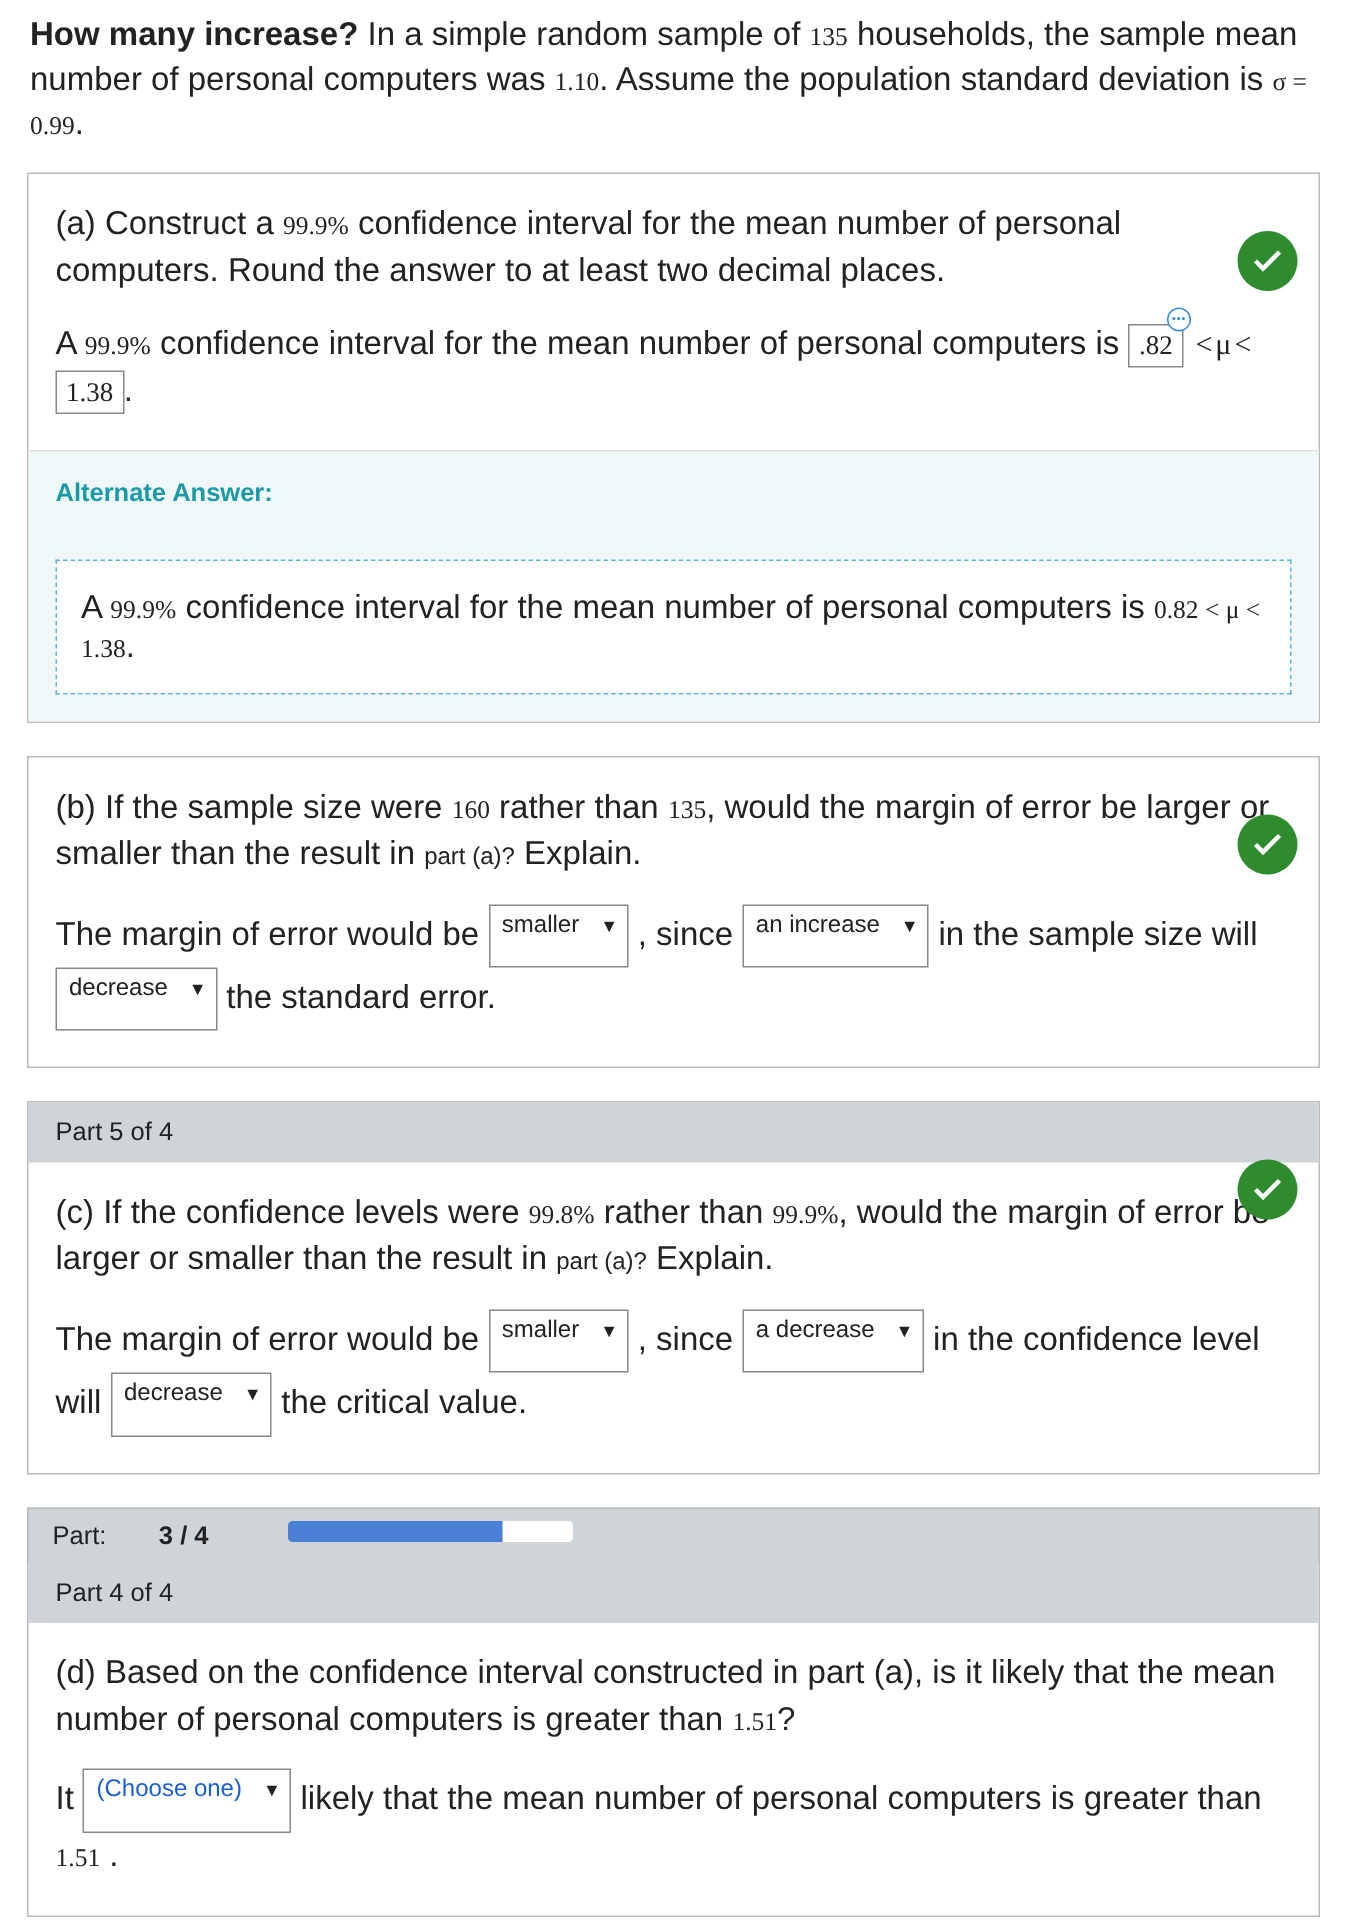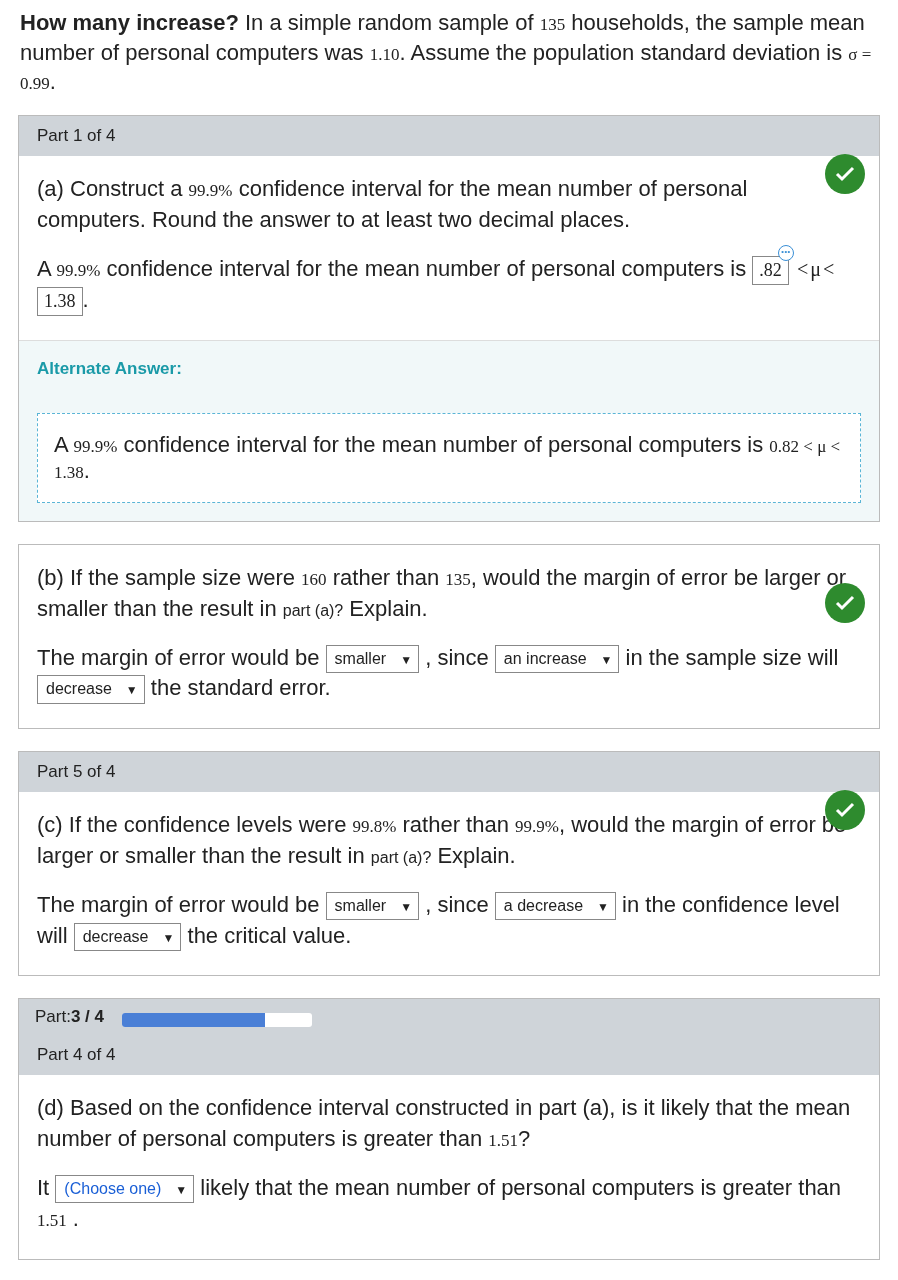--- a/index.html
+++ b/index.html
@@ -79,36 +79,37 @@
     top: 38px;
     width: 40px; height: 40px;
     background: #2e8b2e;
     border-radius: 50%;
     display: flex; align-items: center; justify-content: center;
   }
   .check-badge svg { width: 24px; height: 24px; }
   .select-box {
     display: inline-block;
     border: 1px solid #888;
-    padding: 2px 6px 2px 8px;
+    padding: 2px 6px 16px 8px;
     font-size: 16px;
     background: #fff;
     vertical-align: middle;
   }
   .select-box .arrow { font-size: 12px; margin-left: 14px; }
   .select-choose { color: #1a5fd6; }
   .progress-row {
     background: #cfd4d9;
     margin: 0 18px;
     padding: 8px 16px;
     display: flex;
-    align-items: flex-end;
+    align-items: flex-start;
     font-size: 17px;
     border: 1px solid #bbb;
     border-bottom: none;
+    gap: 35px;
   }
   .progress-bar-bg {
     margin-left: 18px;
     width: 190px; height: 14px;
     background: #fff;
     border-radius: 3px;
     overflow: hidden;
   }
   .progress-bar-fill {
     height: 100%;
@@ -118,21 +119,20 @@
   .part-ref { font-size: 16px; }
 </style>
 </head>
 <body>
 
 <div class="intro">
   <span class="bold">How many increase?</span><span> In a simple random sample of </span><span class="small-num">135</span><span> households, the sample mean number of personal computers was </span><span class="small-num">1.10</span><span>. Assume the population standard deviation is </span><span class="small-num">σ = 0.99</span><span>.</span>
 </div>
 
 <div class="part-box">
-  <div class="part-header">Part 1 of 4</div>
   <div class="check-badge">
     <svg viewBox="0 0 24 24">
         <path fill="none" stroke="#fff" stroke-width="3" d="M4 12 l5 5 l11 -11"></path>
       </svg>
   </div>
   <div class="part-body">
     <div class="question-label">
       <span>(a) Construct a </span><span class="small-num">99.9%</span><span> confidence interval for the mean number of personal computers. Round the answer to at least two decimal places.</span>
     </div>
     <div class="answer-row">

